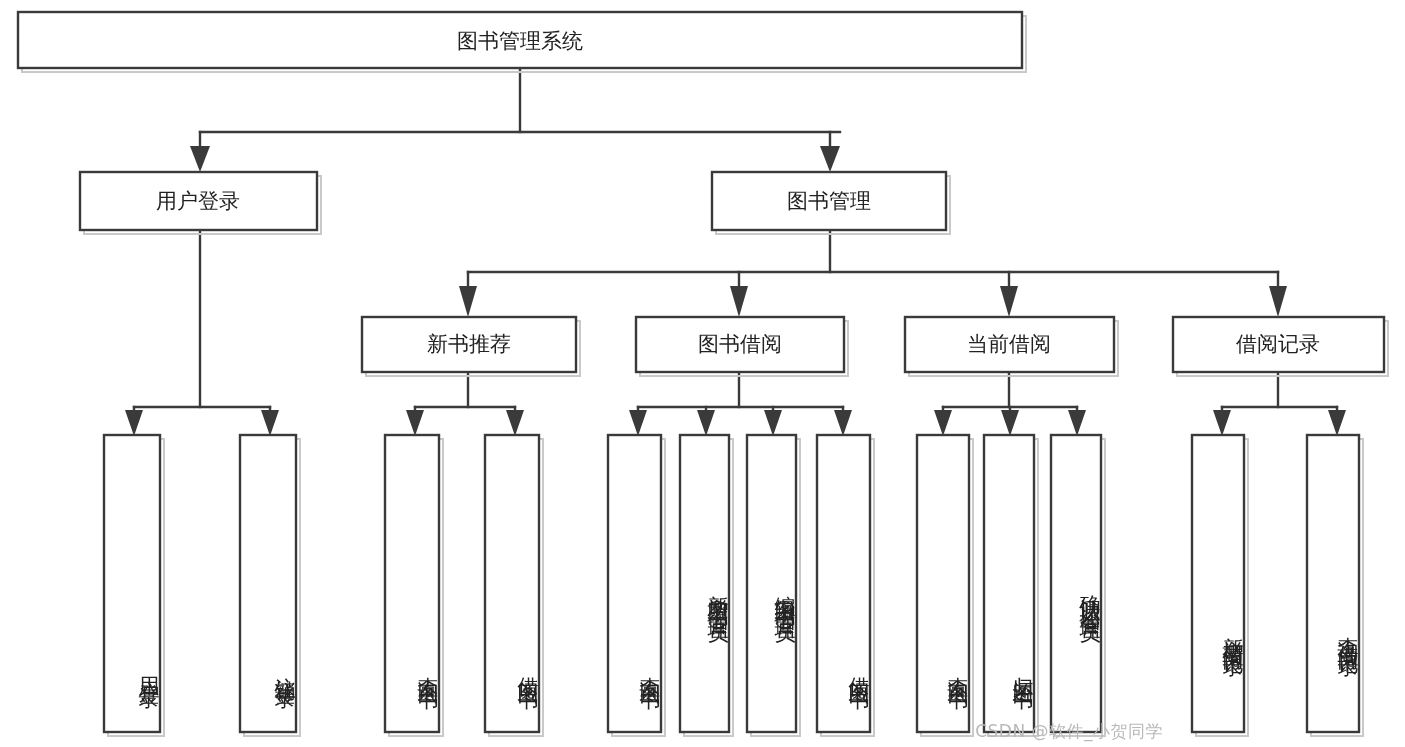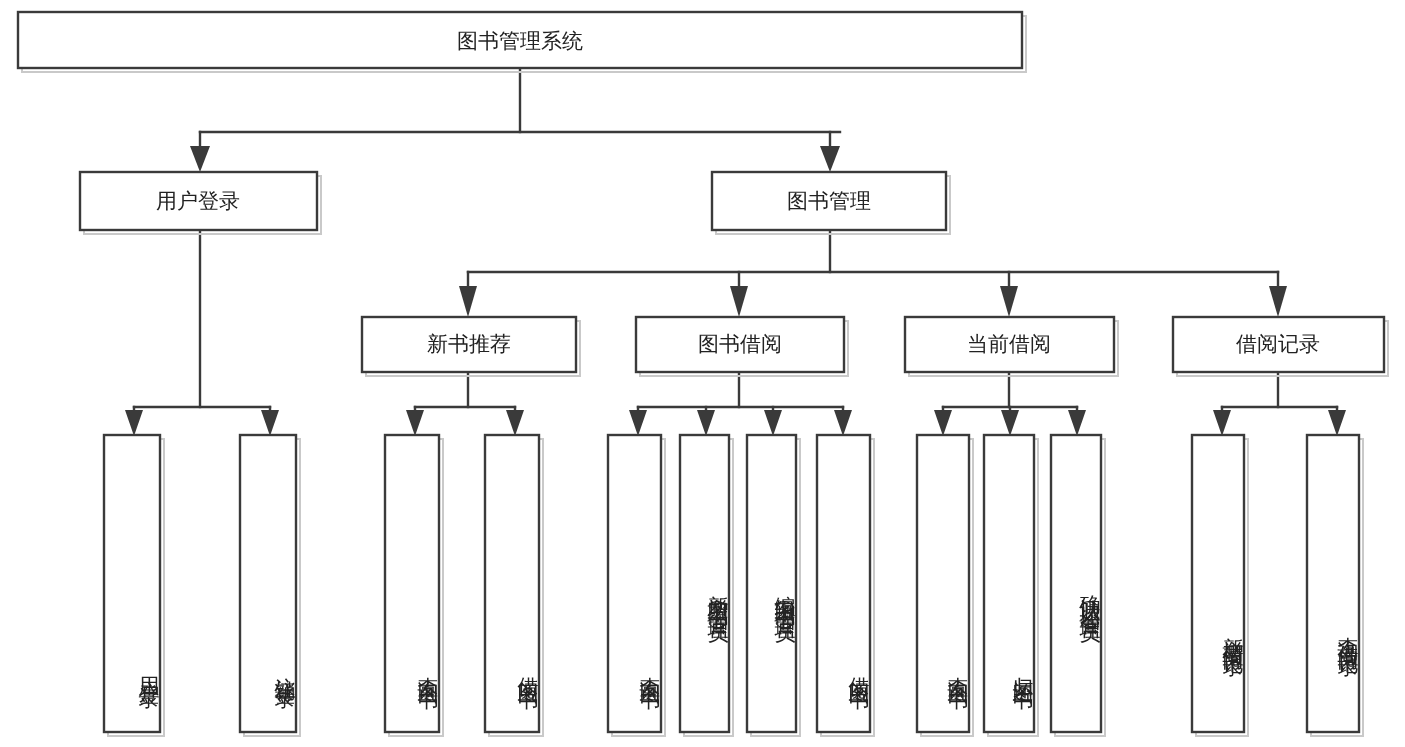--- a/index.html
+++ b/index.html
@@ -282,14 +282,15 @@
   <div class="leaf-label-wrap" style="left:917px; top:435px; width:52px; height:297px; padding-top:84px;">查询图书</div>
 
   <div class="leaf-label-wrap" style="left:984px; top:435px; width:50px; height:297px; padding-top:84px;">归还图书</div>
 
   <div class="leaf-label-wrap" style="left:1051px; top:435px; width:50px; height:297px; padding-top:12px;">确认归还（管理员）</div>
 
   <div class="leaf-label-wrap" style="left:1192px; top:435px; width:52px; height:297px; padding-top:48px;">新增借阅记录</div>
 
   <div class="leaf-label-wrap" style="left:1307px; top:435px; width:52px; height:297px; padding-top:48px;">查询借阅记录</div>
 
+  <div class="watermark">CSDN @软件_小贺同学</div>
 
 </div>
 
 </body></html>

